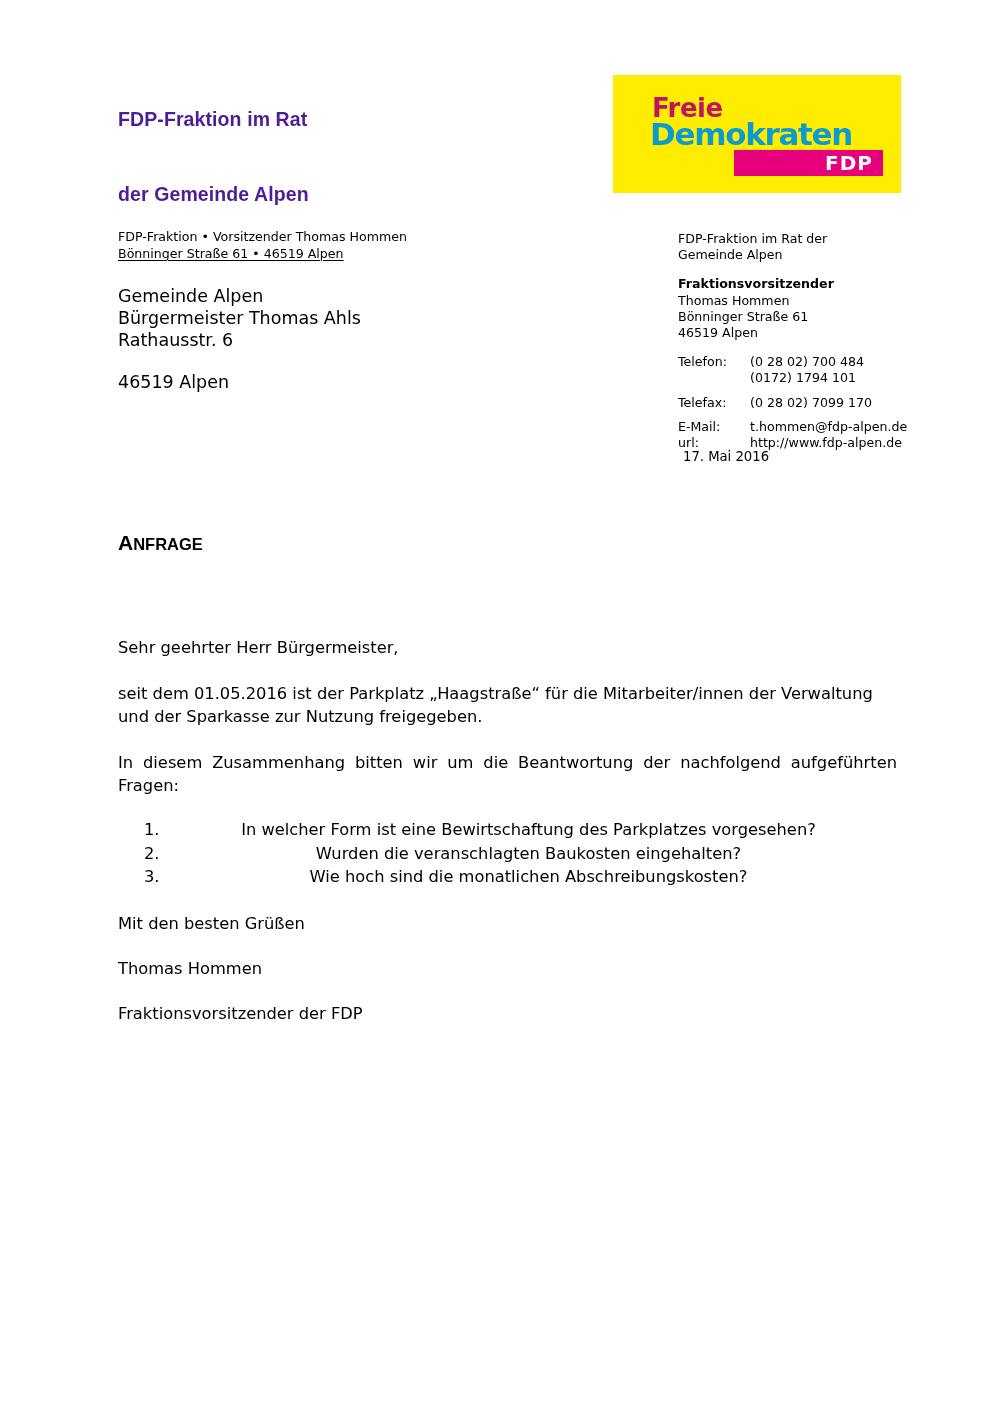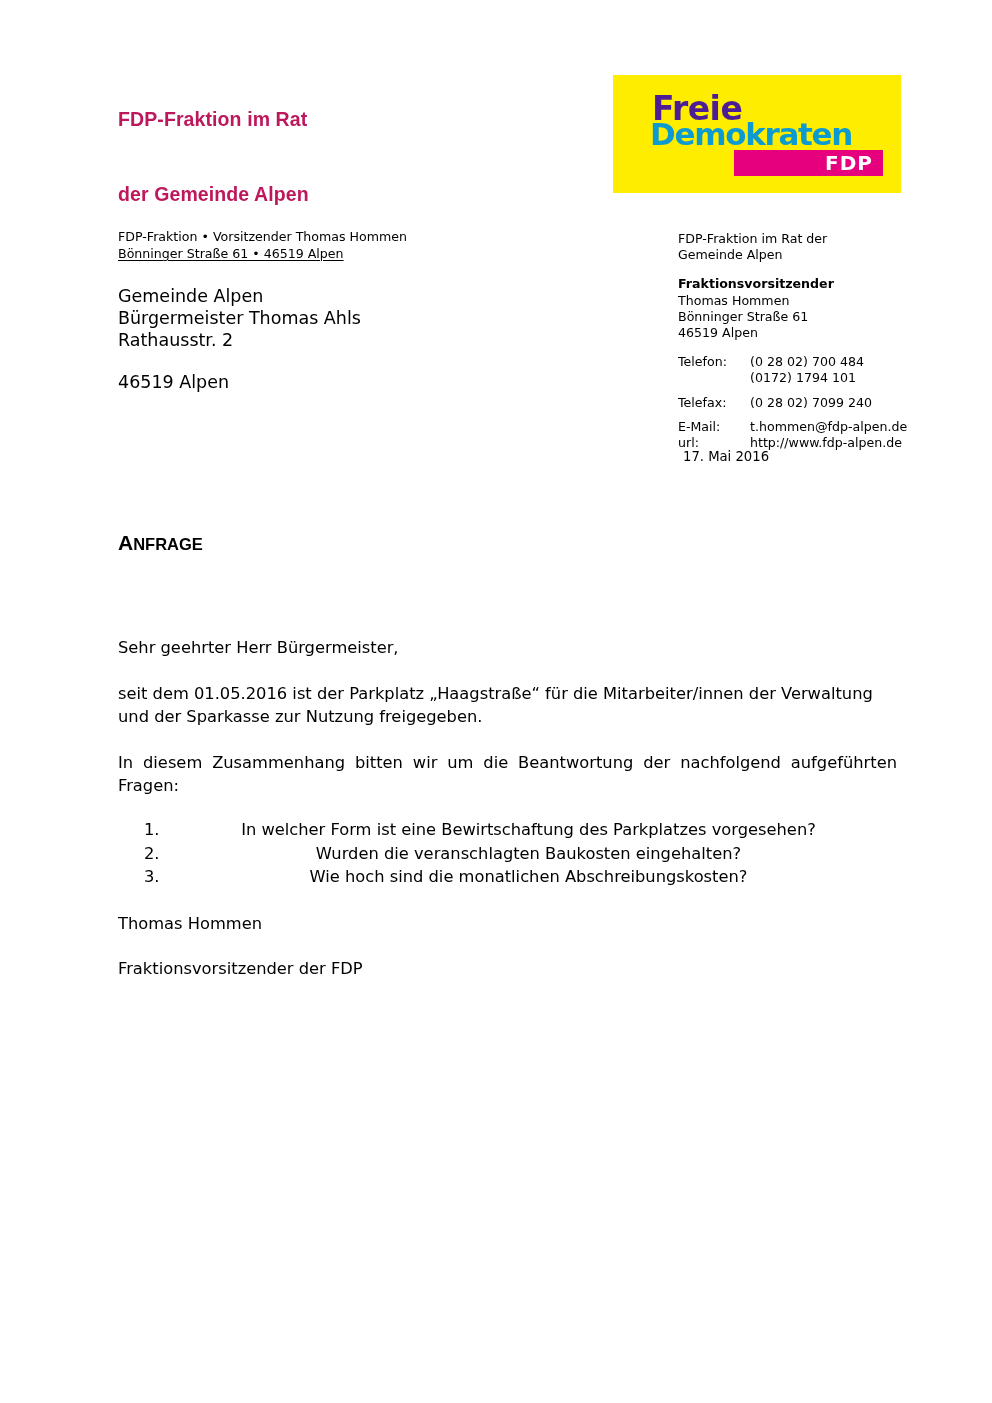--- a/index.html
+++ b/index.html
@@ -24,43 +24,43 @@
   
   .letterhead-title {
     position: absolute;
     left: 118px;
     top: 57px;
     font-family: "Liberation Sans", sans-serif;
     font-weight: bold;
     font-size: 19.5px;
     line-height: 25px;
     letter-spacing: 0.1px;
-    color: #be185d;
+    color: #4c1d95;
     white-space: pre;
   }
 
   
   .logo-box {
     position: absolute;
     left: 613px;
     top: 75px;
     width: 288px;
     height: 118px;
     background: #ffed00;
     overflow: hidden;
   }
   .logo-freie {
     position: absolute;
     left: 39px;
     top: 18px;
     font-family: "DejaVu Sans", sans-serif;
     font-weight: bold;
-    font-size: 33px;
+    font-size: 26px;
     line-height: 31px;
-    color: #4c1d95;
+    color: #be185d;
     letter-spacing: -0.5px;
   }
   .logo-demokraten {
     position: absolute;
     left: 37px;
     top: 44px;
     font-family: "DejaVu Sans", sans-serif;
     font-weight: bold;
     font-size: 31px;
     line-height: 31px;
@@ -233,21 +233,21 @@
   </div>
 
   <div class="sender">
     <div>FDP-Fraktion • Vorsitzender Thomas Hommen</div>
     <div class="underlined">Bönninger Straße 61 • 46519 Alpen</div>
   </div>
 
   <div class="recipient">
     <div>Gemeinde Alpen</div>
     <div>Bürgermeister Thomas Ahls</div>
-    <div>Rathausstr. 2</div>
+    <div>Rathausstr. 6</div>
     <span class="gap"></span>
     <div>46519 Alpen</div>
   </div>
 
   <div class="info">
     <div class="block">
       <div>FDP-Fraktion im Rat der</div>
       <div>Gemeinde Alpen</div>
     </div>
     <div class="block">
@@ -261,21 +261,21 @@
         <span class="lbl">Telefon:</span>
         <span class="val">(0 28 02) 700 484</span>
       </div>
       <div class="info-row">
         <span class="lbl"></span>
         <span class="val">(0172) 1794 101</span>
       </div>
       <div class="info-spacer"></div>
       <div class="info-row">
         <span class="lbl">Telefax:</span>
-        <span class="val">(0 28 02) 7099 240</span>
+        <span class="val">(0 28 02) 7099 170</span>
       </div>
       <div class="info-spacer"></div>
       <div class="info-row">
         <span class="lbl">E-Mail:</span>
         <span class="val">t.hommen@fdp-alpen.de</span>
       </div>
       <div class="info-row">
         <span class="lbl">url:</span>
         <span class="val">http://www.fdp-alpen.de</span>
       </div>
@@ -302,19 +302,20 @@
         <span class="txt">Wurden die veranschlagten Baukosten eingehalten?</span>
       </li>
       <li>
         <span class="num">3.</span>
         <span class="txt">Wie hoch sind die monatlichen Abschreibungskosten?</span>
       </li>
     </ol>
   </div>
 
   <div class="closing">
+    <div class="para">Mit den besten Grüßen</div>
     <div class="para">Thomas Hommen</div>
     <div class="para last">
       <div>Fraktionsvorsitzender der FDP</div>
     </div>
   </div>
 
 </div>
 
 </body></html>

